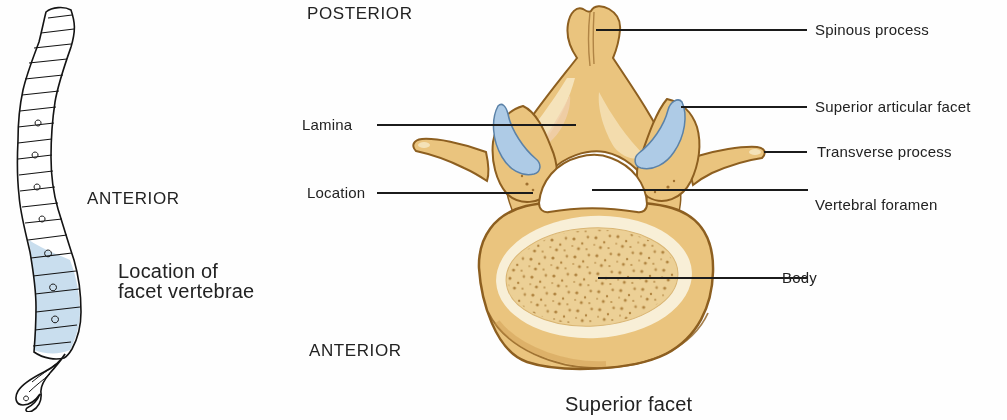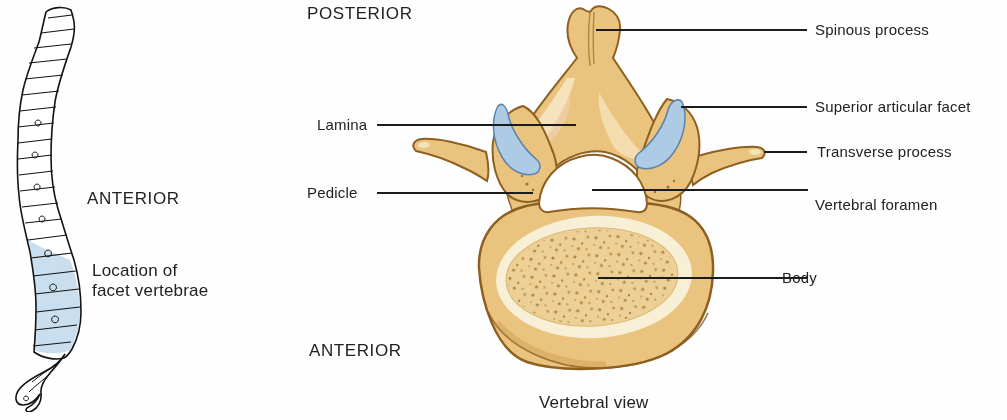--- a/index.html
+++ b/index.html
@@ -4,21 +4,21 @@
 <style>
   html,body{margin:0;padding:0;background:#fff;}
   .canvas{
     position:relative;width:1007px;height:420px;background:#fefefe;overflow:hidden;
     font-family:Liberation Sans, sans-serif;color:var(--ink,#222);
   }
   .canvas svg{position:absolute;display:block;}
   .lbl{position:absolute;white-space:nowrap;color:var(--ink,#222);letter-spacing:.2px;}
   .lbl.caps{font-size:17px;letter-spacing:.6px;}
   .lbl.part{font-size:15px;}
-  .lbl.small{font-size:17px;}
+  .lbl.small{font-size:20px;margin-left:26px;}
   .two-line{line-height:20px;}
   #spine-svg{left:4px;top:2px;}
   #vertebra-svg{left:405px;top:0px;}
   #leader-svg{left:0;top:0;pointer-events:none;}
   .leader{stroke:var(--leader,#1b1b1b);stroke-width:2;}
 </style>
 </head>
 <body>
 
 <div class="canvas">
@@ -125,24 +125,24 @@
     <path class="leader" d="M377,193 L533,193"></path>
     <path class="leader" d="M596,30 L807,30"></path>
     <path class="leader" d="M681,107 L807,107"></path>
     <path class="leader" d="M764,152 L807,152"></path>
     <path class="leader" d="M592,190 L808,190"></path>
     <path class="leader" d="M598,278 L807,278"></path>
   </svg>
 
   <div class="lbl caps" style="left:307px;top:4px">POSTERIOR</div>
   <div class="lbl caps" style="left:309px;top:341px">ANTERIOR</div>
-  <div class="lbl small" style="left:539px;top:393px">Vertebral view</div>
+  <div class="lbl small" style="left:539px;top:393px">Superior facet</div>
 
-  <div class="lbl part" style="left:317px;top:116px">Lamina</div>
-  <div class="lbl part" style="left:307px;top:184px">Pedicle</div>
+  <div class="lbl part" style="left:302px;top:116px">Lamina</div>
+  <div class="lbl part" style="left:307px;top:184px">Location</div>
 
   <div class="lbl part" style="left:815px;top:21px">Spinous process</div>
   <div class="lbl part" style="left:817px;top:143px">Transverse process</div>
   <div class="lbl part" style="left:815px;top:98px">Superior articular facet</div>
   <div class="lbl part" style="left:815px;top:196px">Vertebral foramen</div>
   <div class="lbl part" style="left:782px;top:269px">Body</div>
 
   <div class="lbl caps" style="left:87px;top:189px;font-size:17px">ANTERIOR</div>
   <div class="lbl small two-line" style="left:92px;top:261px">
     <div>Location of</div>

